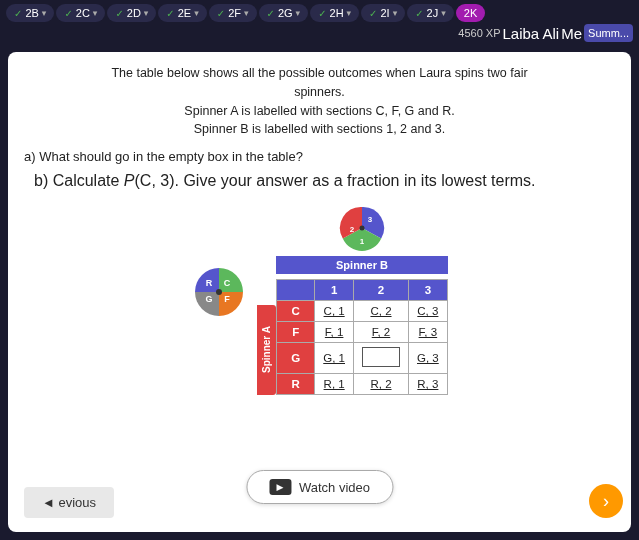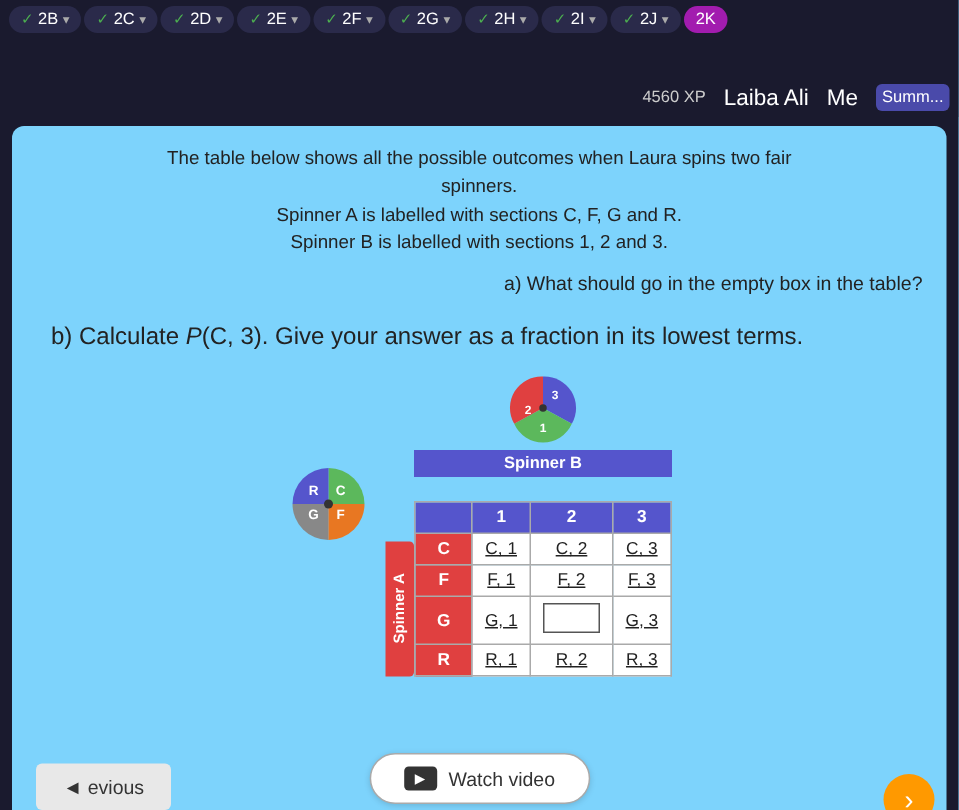--- a/index.html
+++ b/index.html
@@ -40,81 +40,80 @@
       font-size: 9px;
       color: #aaa;
     }
     .nav-item-active {
       background: #a21caf;
     }
     .nav-right {
       margin-left: auto;
       display: flex;
       align-items: center;
-      gap: 12px;
-      margin-top: 32px;
+      gap: 2px;
     }
     .xp-badge {
       color: #ccc;
       font-size: 11px;
     }
     .user-name {
       color: white;
       font-size: 15px;
     }
     .summary-btn {
       background: #4a4aaa;
       color: white;
       font-size: 11px;
       padding: 3px 4px;
       border-radius: 4px;
       cursor: pointer;
     }
 
     
     .main-content {
-      background: #7dd3fc;
+      background: #ffffff;
       margin: 6px 8px;
       border-radius: 8px;
       padding: 12px 16px;
       min-height: 480px;
       position: relative;
     }
 
     .description-text {
       font-size: 12.5px;
       color: #222;
       text-align: center;
       line-height: 1.5;
       margin-bottom: 10px;
     }
 
     .question-a {
       font-size: 13px;
       color: #222;
-      text-align: right;
-      margin-bottom: 20px;
+      text-align: left;
+      margin-bottom: 8px;
     }
 
     .question-b {
       font-size: 16px;
       color: #222;
       text-align: left;
       margin-bottom: 14px;
       padding-left: 10px;
     }
 
     .spinner-b-label {
       background: #5555cc;
       color: white;
       font-size: 11px;
       font-weight: bold;
       text-align: center;
       padding: 3px 0;
-      margin-bottom: 16px;
+      margin-bottom: 5px;
     }
 
     table {
       border-collapse: collapse;
       font-size: 11.5px;
     }
 
     table td, table th {
       border: 1px solid #aaa;
       padding: 4px 8px;
@@ -372,21 +371,21 @@
     </div>
   </div>
 
   <div style="display:flex; justify-content:center; margin-top:18px;">
     <button class="watch-video-btn">
       <div class="video-icon">▶</div>
       <span>Watch video</span>
     </button>
   </div>
 
-  <button class="previous-btn" style="position:absolute; bottom:24px; left:16px;">
+  <button class="previous-btn" style="position:absolute; bottom:14px; left:16px;">
     <span>◄ </span><span>evious</span>
   </button>
 
   <button class="arrow-right-btn" style="position:absolute; bottom:14px; right:8px;">
     <span>›</span>
   </button>
 
 </div>
 
 </body></html>

